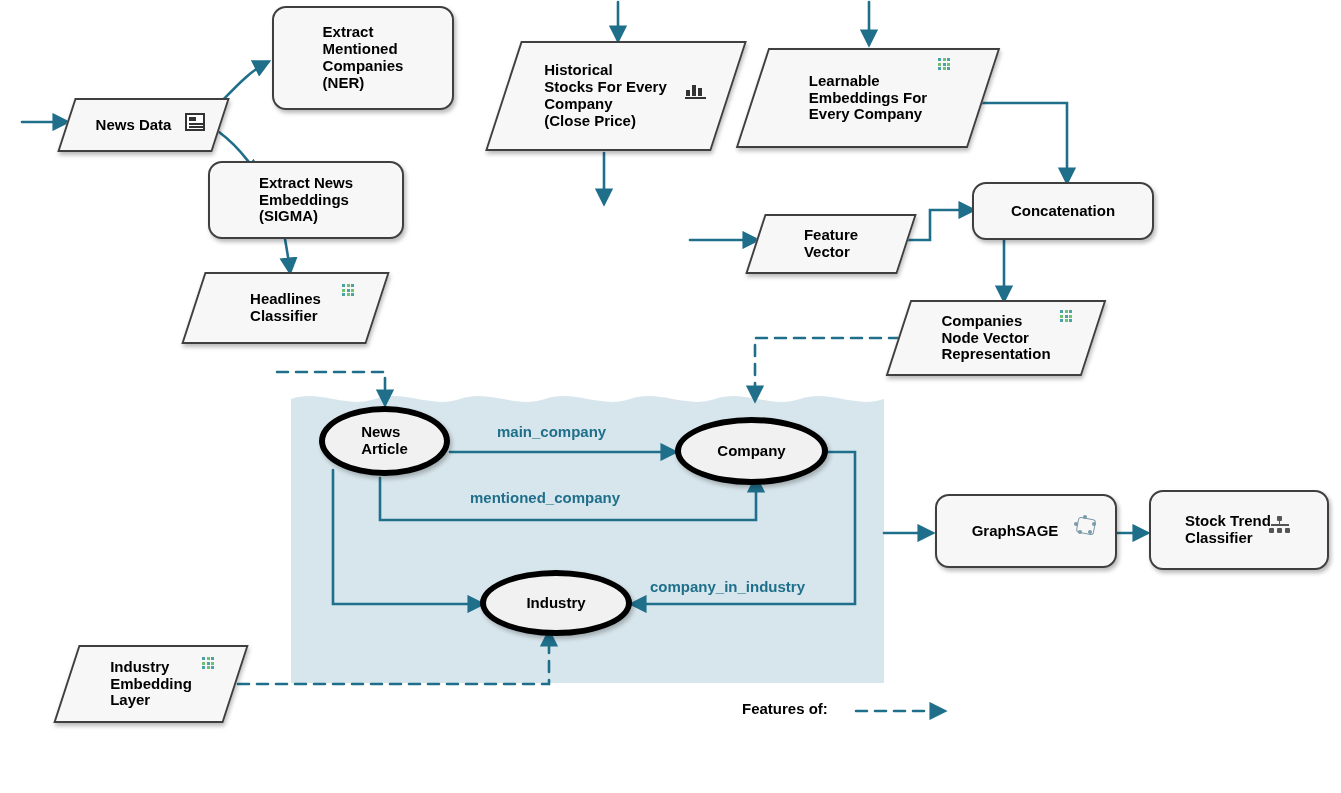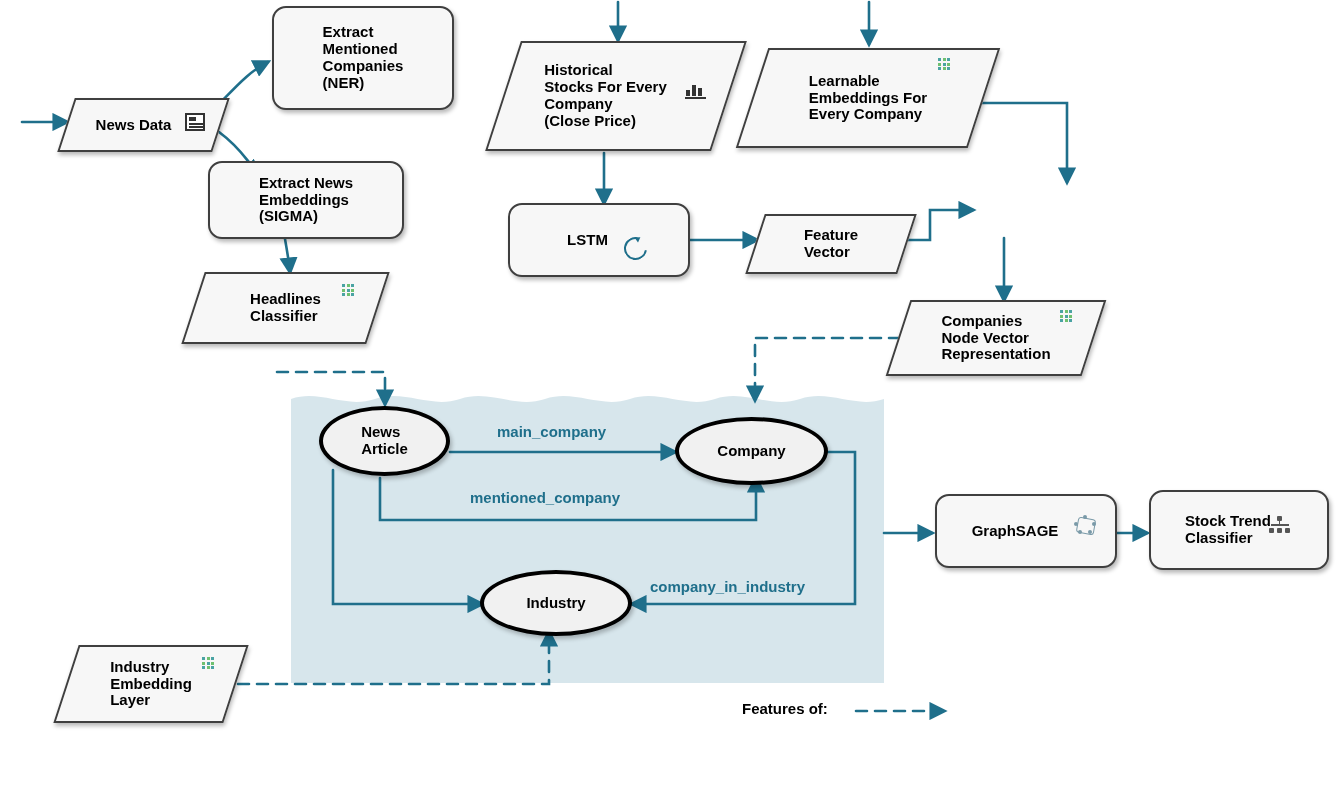--- a/index.html
+++ b/index.html
@@ -59,21 +59,21 @@
     left: 0; top: 0; right: 0; bottom: 0;
     background: #f7f7f7;
     border: 2px solid #3f3f3f;
     transform: skewX(-18deg);
     box-shadow: 2px 3px 4px rgba(0,0,0,0.28);
     z-index: 1;
   }
   .ellipse {
     border-radius: 50%;
     background: #f1f1f1;
-    border: 4px solid #000000;
+    border: 6px solid #000000;
     box-shadow: 2px 3px 4px rgba(0,0,0,0.25);
     font-size: 15px;
   }
   .edge-label {
     position: absolute;
     color: #1f6f8b;
     font-weight: bold;
     font-size: 15px;
     z-index: 6;
     white-space: nowrap;
@@ -328,31 +328,30 @@
         <i></i>
         <i></i>
         <i></i>
         <i></i>
         <i></i>
         <i></i>
         <i></i>
       </span>
   </div>
 
-  <div class="node proc" style="left:508px; top:203px; width:182px; height:74px;">
-    <span class="lbl">LSTM</span>
-    <span class="glyph loop-icon" style="left:10px; top:8px;"></span>
-  </div>
 
   <div class="node data" style="left:755px; top:214px; width:152px; height:60px;">
     <span class="skew"></span>
     <span class="lbl">Feature
 Vector</span>
   </div>
 
+  <div class="node proc" style="left:972px; top:182px; width:182px; height:58px;">
+    <span class="lbl">Concatenation</span>
+  </div>
 
   <div class="node data" style="left:898px; top:300px; width:196px; height:76px;">
     <span class="skew"></span>
     <span class="lbl">Companies
 Node Vector
 Representation</span>
     <span class="glyph grid-icon" style="right:22px; top:10px;">
         <i></i>
         <i></i>
         <i></i>

